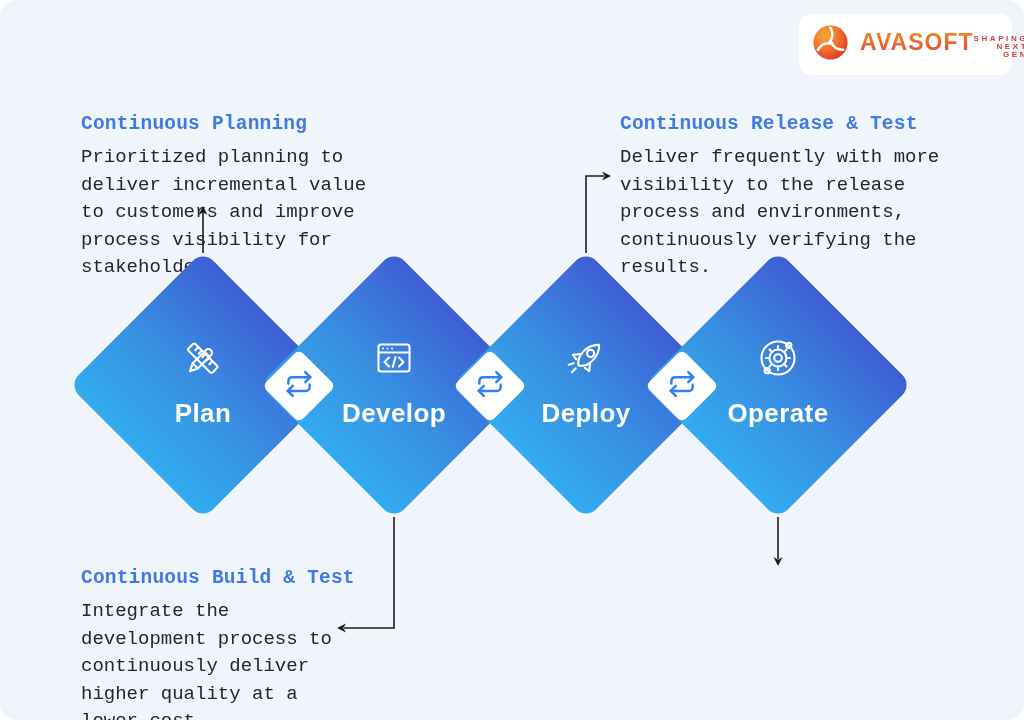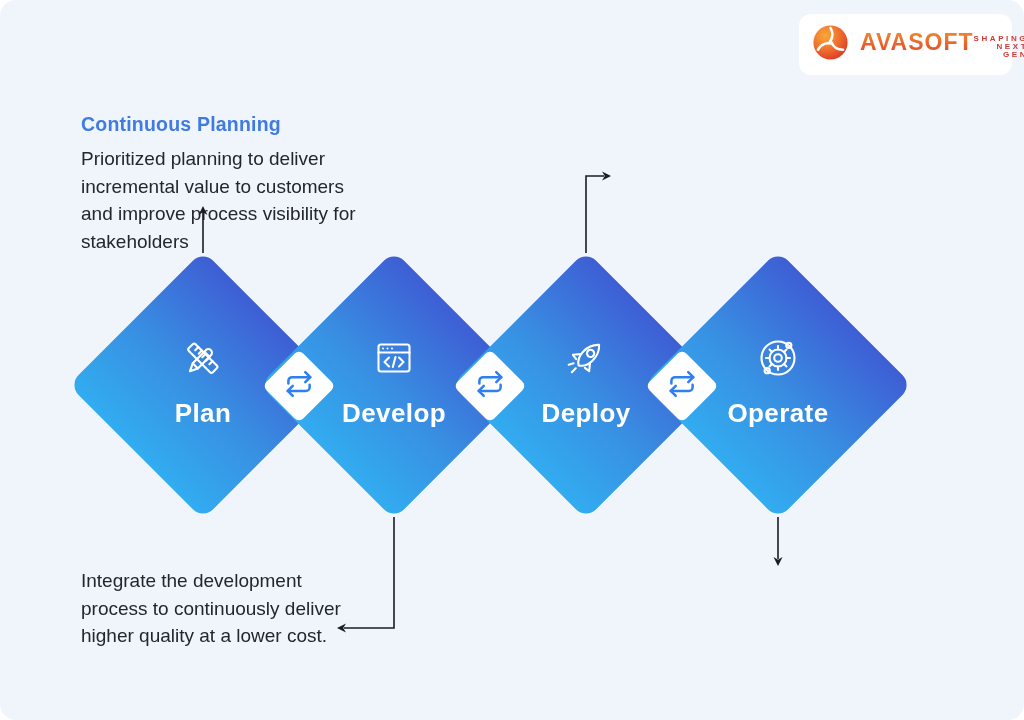--- a/index.html
+++ b/index.html
@@ -7,21 +7,21 @@
   .canvas{position:absolute;inset:0;background:#f0f5fb;border-radius:16px;}
 
   
   .logo-card{position:absolute;left:799px;top:14px;width:213px;height:61px;background:#ffffff;border-radius:12px;display:flex;align-items:center;gap:9px;padding-left:11px;box-sizing:border-box;}
   .logo-text{display:flex;flex-direction:row;line-height:1;position:relative;padding-right:18px;}
   .logo-name{font-size:23px;font-weight:bold;letter-spacing:1px;background:linear-gradient(180deg,#f08a2e,#e2382a);-webkit-background-clip:text;background-clip:text;color:transparent;}
   .logo-tagline{font-size:8px;font-weight:bold;letter-spacing:2.6px;color:#d43a35;text-align:right;margin-top:4px;}
   .swoosh{position:absolute;right:0;bottom:-6px;}
 
   
-  .anno{position:absolute;}
+  .anno{position:absolute;font-family:Liberation Mono, monospace;}
   .anno h2{margin:0 0 9px 0;font-size:19.5px;font-weight:bold;color:#3f7be3;letter-spacing:0.2px;}
   .anno p{margin:0;font-size:19px;line-height:1.45;color:#23262d;}
   .anno-planning{left:81px;top:113px;width:292px;}
   .anno-release{left:620px;top:113px;width:322px;}
   .anno-build{left:81px;top:567px;width:282px;}
   .anno-monitoring{left:620px;top:567px;width:352px;}
 
   
   .diamond{position:absolute;width:190px;height:190px;border-radius:14px;transform:rotate(45deg);background:linear-gradient(180deg,#3e5ed4 0%,#3890e2 55%,#32acf0 100%);z-index:2;}
   .diamond-inner{position:absolute;inset:0;transform:rotate(-45deg);display:flex;flex-direction:column;align-items:center;justify-content:center;gap:12px;padding-bottom:8px;box-sizing:border-box;}
@@ -79,21 +79,26 @@
             <path d="M1,34 Q15,26 11,2" stroke="url(#sw)" stroke-width="3" fill="none" stroke-linecap="round"></path>
           </svg>
         </span>
       </div>
     </div>
 
     <div class="anno anno-planning">
       <h2>Continuous Planning</h2>
       <p>Prioritized planning to deliver incremental value to customers and improve process visibility for stakeholders</p>
     </div>
+    <div class="anno anno-release">
+      <h2>Continuous Release &amp; Test</h2>
+      <p>Deliver frequently with more visibility to the release process and environments, continuously verifying the results.</p>
+    </div>
     <div class="anno anno-build">
+      <h2>Continuous Build &amp; Test</h2>
       <p>Integrate the development process to continuously deliver higher quality at a lower cost.</p>
     </div>
     <div class="anno anno-monitoring">
     </div>
 
     <div class="diamond d-plan">
       <div class="diamond-inner">
         <span>
           <svg width="48" height="48" viewBox="0 0 48 48" stroke="#ffffff" stroke-width="2.1" fill="none" stroke-linecap="round" stroke-linejoin="round">
             <g transform="rotate(45 24 24)">

